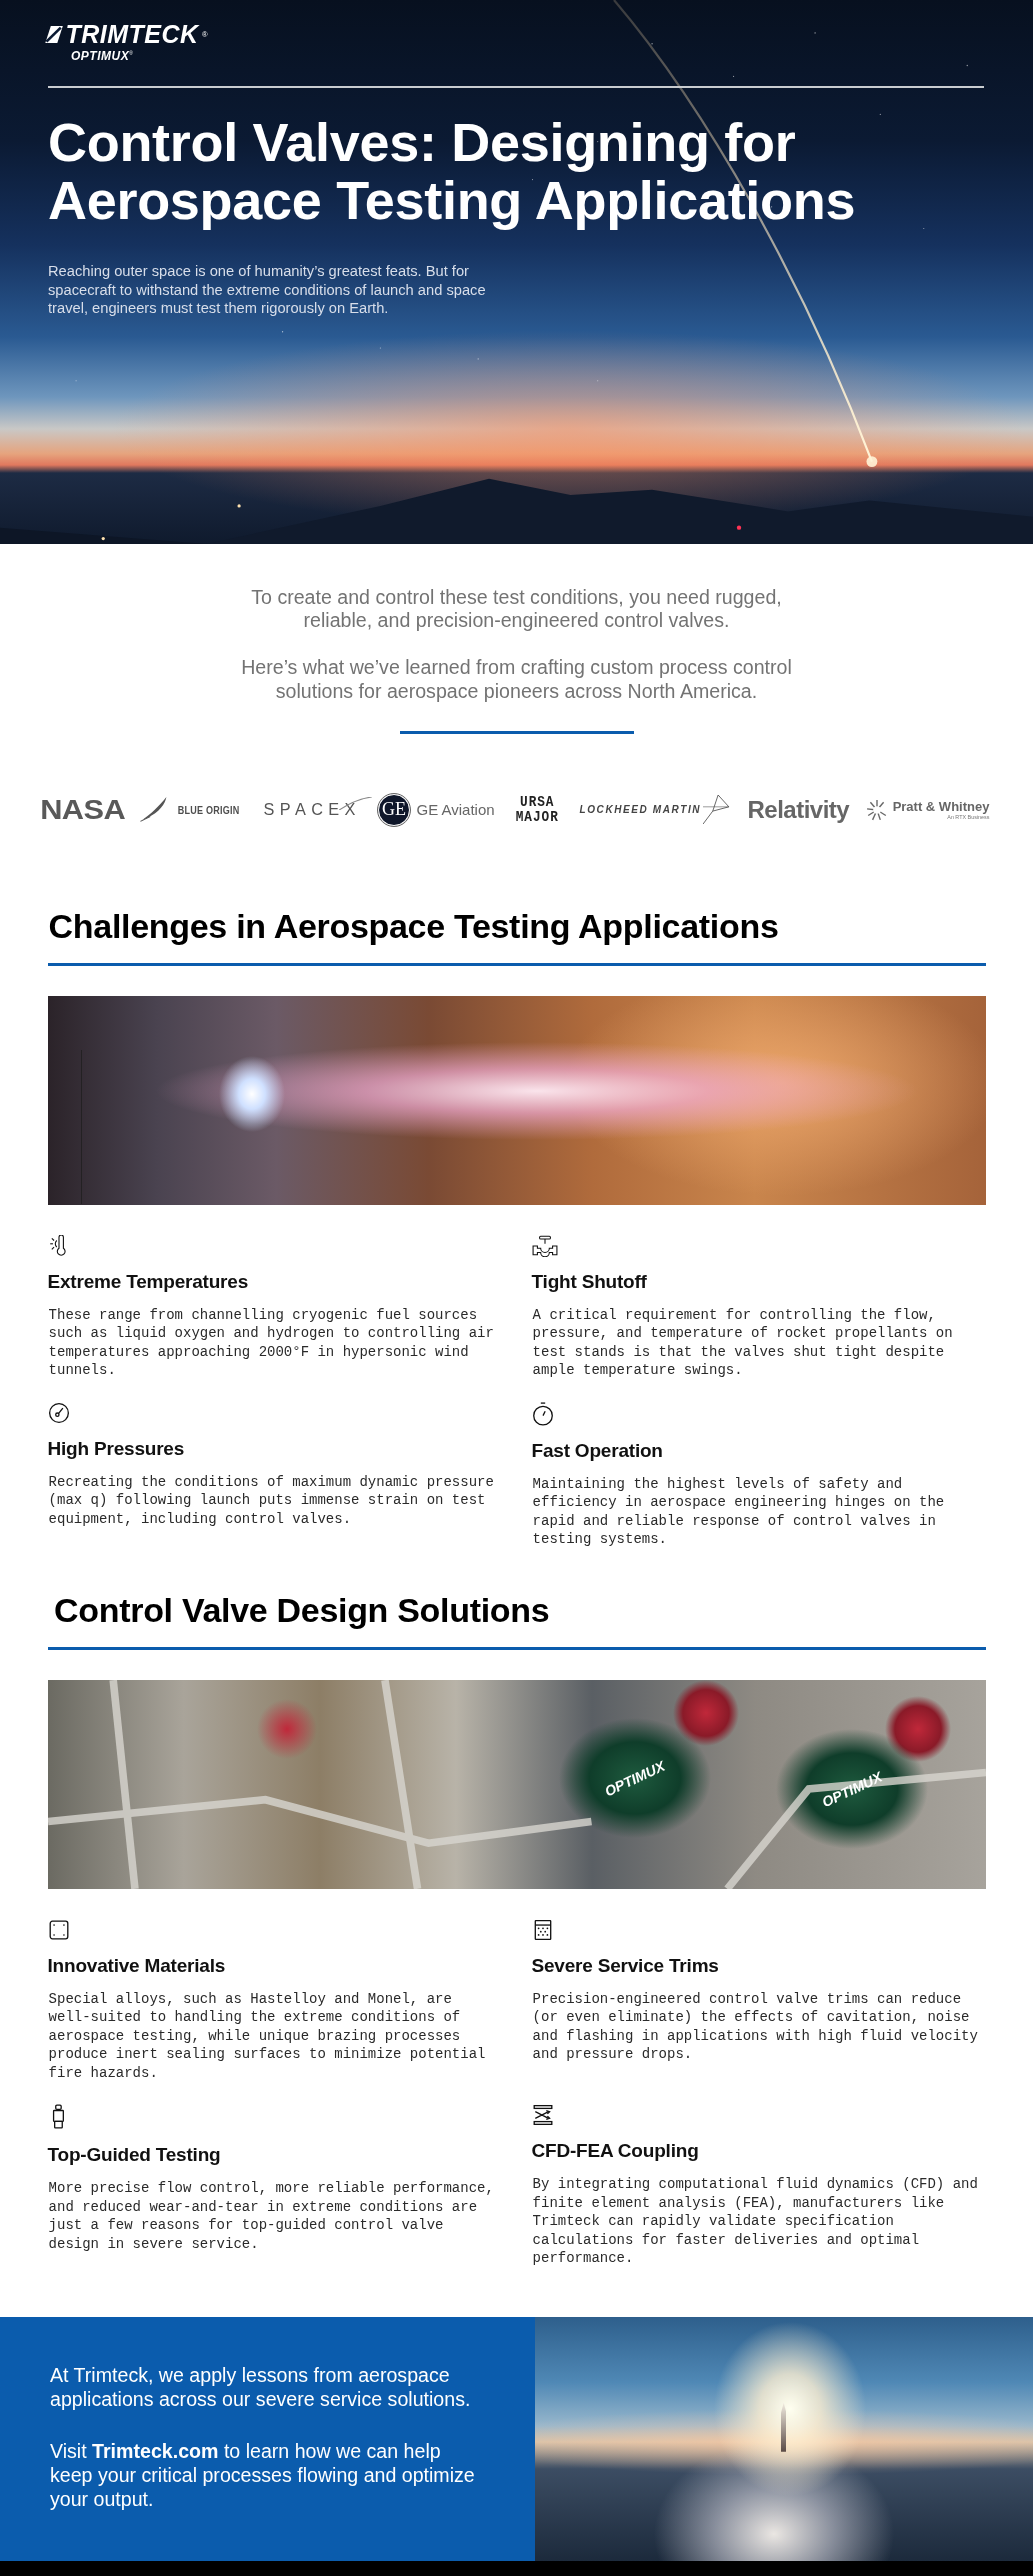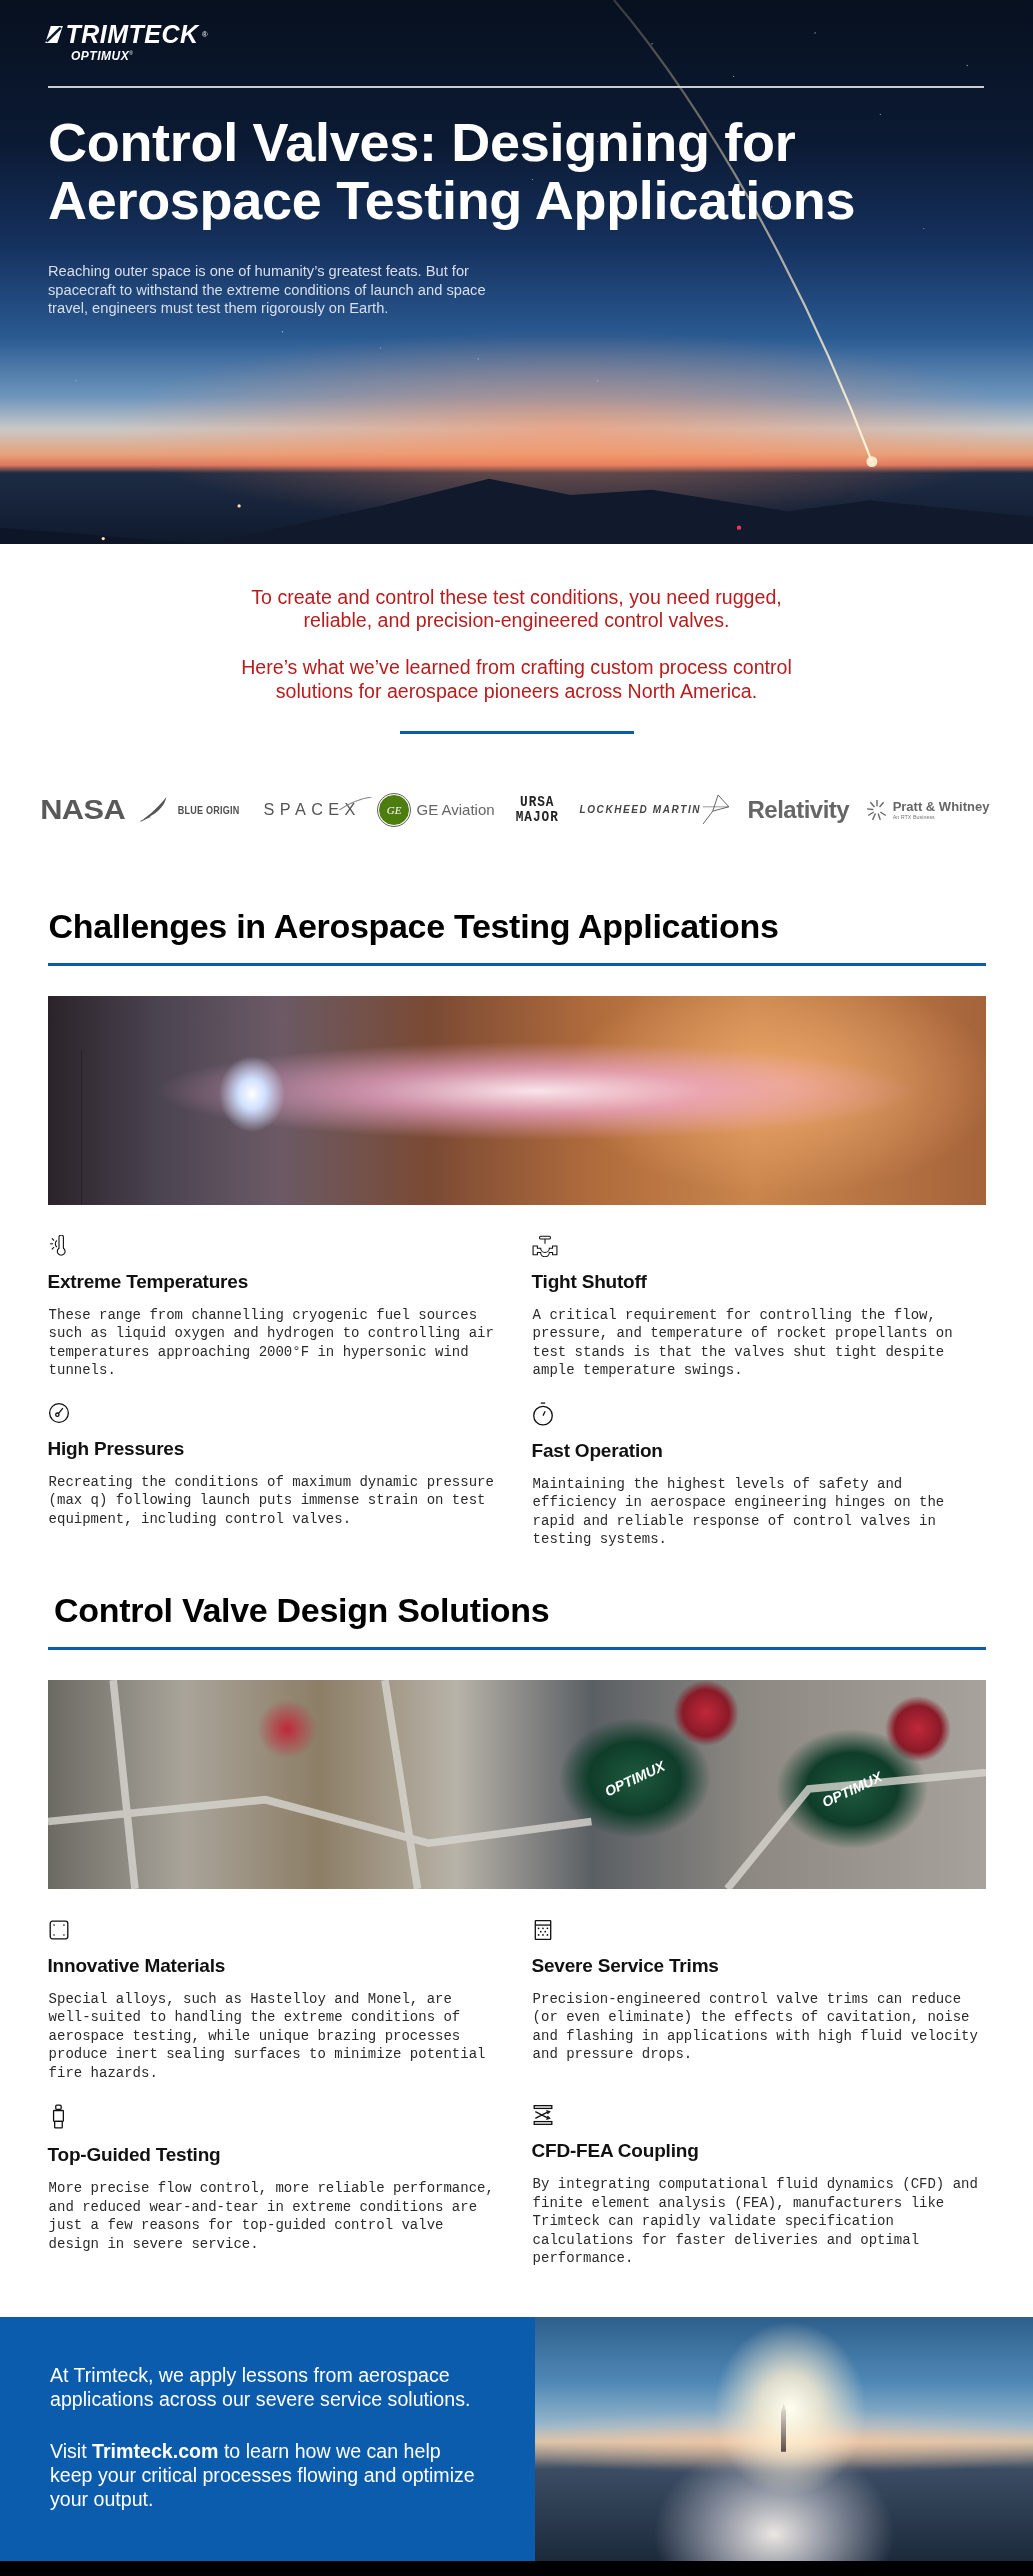--- a/index.html
+++ b/index.html
@@ -23,41 +23,41 @@
   .logo .brand .slash::after { content: ""; position: absolute; left: 4.3px; top: 0; width: 2.7px; height: 17.4px; background: #0b1a33; transform: rotate(35deg); }
   .logo .brand sup { font-size: 7.6px; font-style: normal; font-weight: 400; vertical-align: top; margin-left: 1.1px; }
   .logo .sub { font-weight: 900; font-style: italic; font-size: 12px; letter-spacing: 0.5px; margin-left: 23px; margin-top: 2.2px; }
   .logo .sub sup { font-size: 4.9px; font-style: normal; font-weight: 400; }
   .hero-rule { width: 936px; height: 2.2px; background: #c9ccd0; margin-top: 23px; }
   .hero-title { color: #fff; font-weight: 700; font-size: 54px; line-height: 58px; margin-top: 25px; letter-spacing: -0.3px; }
   .hero-lede { color: #d8deea; font-size: 14.7px; line-height: 18.5px; width: 467px; margin-top: 33px; }
 
   
   .intro { text-align: center; padding-top: 42px; }
-  .intro p { font-size: 19.6px; line-height: 23.4px; color: #b91c1c; width: 576px; margin: 0 auto; }
+  .intro p { font-size: 19.6px; line-height: 23.4px; color: #737373; width: 576px; margin: 0 auto; }
   .intro p + p { margin-top: 23.4px; }
   .intro .accent-bar { width: 234px; height: 2.7px; background: #0b5cad; margin: 28px auto 0; }
 
   
   .logos { display: flex; align-items: center; justify-content: space-between; width: 946px; margin: 49px auto 0; height: 54px; color: #5d5d5d; }
   .logos .lg { display: flex; align-items: center; justify-content: center; }
   .lg-nasa { font-weight: 700; font-size: 28px; letter-spacing: -0.5px; color: #595959; transform: scaleX(1.1); }
   .lg-blue { }
   .lg-blue .feather { width: 33px; height: 27px; }
   .lg-blue span { font-size: 11px; font-weight: 700; letter-spacing: 0.3px; color: #4e4e4e; transform: scaleX(0.82); }
   .lg-spacex { font-size: 16.3px; letter-spacing: 5.4px; font-weight: 400; color: #555; position: relative; }
   .lg-ge { gap: 6.5px; }
-  .lg-ge .ge-circle { width: 32px; height: 32px; border-radius: 50%; background: #4d7c0f; border: 1.6px solid #fff; outline: 1.1px solid #666; color: #fff; font-style: italic; font-family: "Liberation Serif", serif; font-size: 11px; display: flex; align-items: center; justify-content: center; }
+  .lg-ge .ge-circle { width: 32px; height: 32px; border-radius: 50%; background: #0f172a; border: 1.6px solid #fff; outline: 1.1px solid #666; color: #fff; font-family: "Liberation Serif", serif; font-size: 18px; display: flex; align-items: center; justify-content: center; }
   .lg-ge span { font-size: 15px; color: #666; }
   .lg-ursa { flex-direction: column; font-family: "Liberation Mono", monospace; font-weight: 700; font-size: 15px; line-height: 15px; letter-spacing: 1.1px; color: #222; transform: scaleX(0.85); }
   .lg-lm { font-style: italic; font-weight: 700; font-size: 10px; letter-spacing: 1.6px; color: #444; position: relative; }
   .lg-lm svg { margin-left: 2.2px; }
   .lg-rel { font-weight: 700; font-size: 24px; color: #666; letter-spacing: -0.5px; }
   .lg-pw { gap: 4.3px; }
-  .lg-pw .pw-text { display: flex; flex-direction: column; }
+  .lg-pw .pw-text { display: flex; flex-direction: column; align-items: flex-end; }
   .lg-pw .pw-name { font-weight: 700; font-size: 13px; color: #666; }
   .lg-pw .pw-sub { font-size: 5.4px; color: #777; }
 
   
   .section { width: 938px; margin: 0 auto; }
   .section-title { font-weight: 700; font-size: 34px; color: #000; letter-spacing: -0.3px; }
   .section-rule { height: 2.7px; background: #0b5cad; margin-top: 17.4px; }
   .challenges { margin-top: 70px; }
   .challenges .section-title { margin-left: 1.1px; }
   .solutions { margin-top: 42px; }

